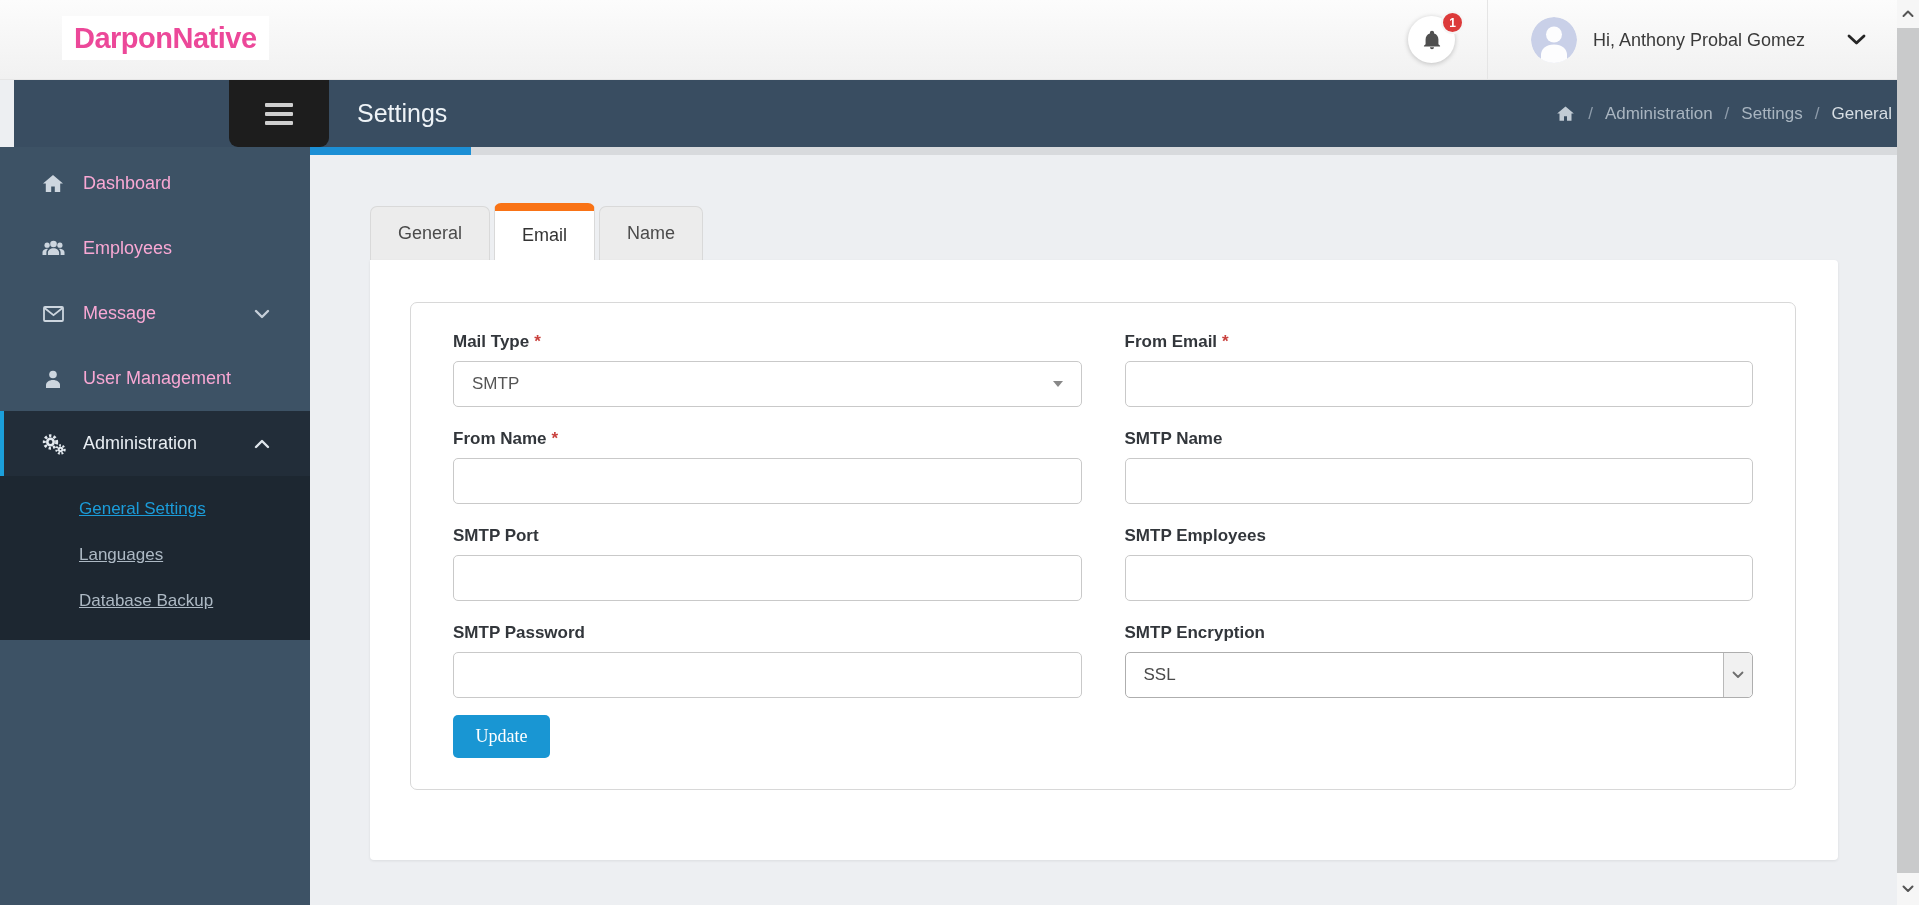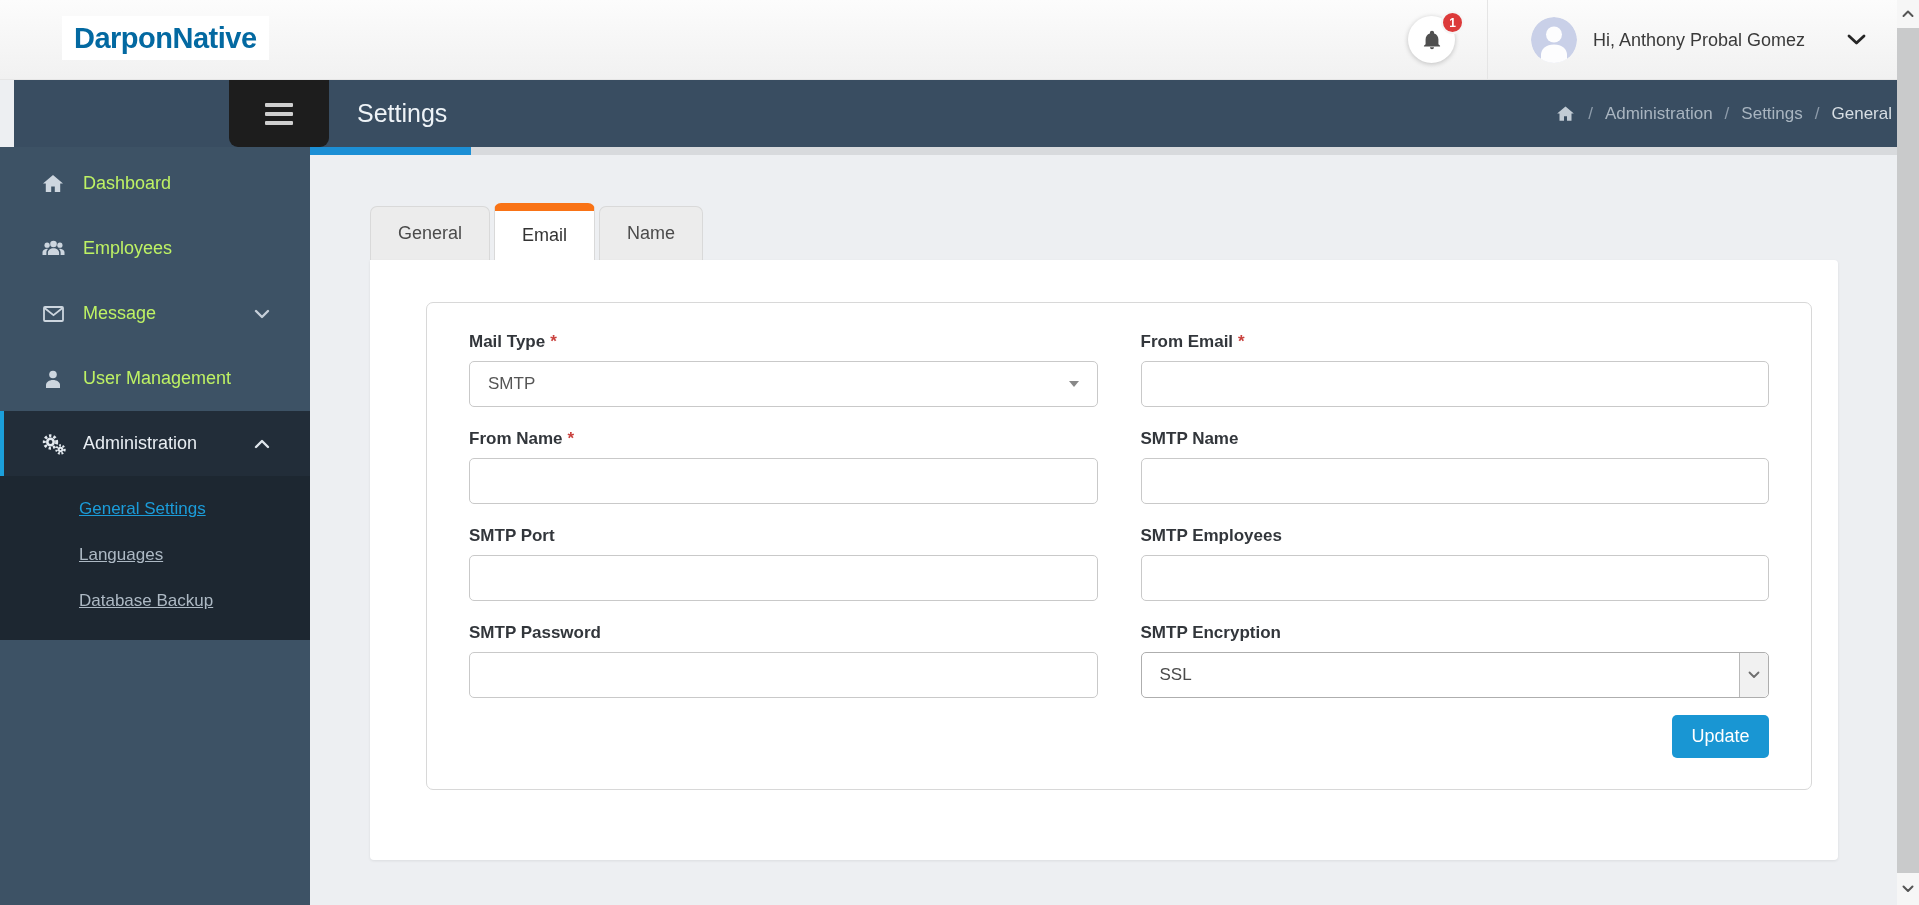--- a/index.html
+++ b/index.html
@@ -13,21 +13,21 @@
 
   
   .topbar {
     position:absolute; left:0; top:0; width:1897px; height:80px;
     background:linear-gradient(#fcfcfc,#f1f1f1);
     border-bottom:1px solid #e6e6e6;
   }
   .logo {
     position:absolute; left:62px; top:16px; height:44px;
     background:#ffffff; padding:2px 12px;
-    font-size:29px; font-weight:bold; color:#0369a1; letter-spacing:-0.5px;
+    font-size:29px; font-weight:bold; color:#ec4899; letter-spacing:-0.5px;
     display:flex; align-items:center; cursor:pointer;
   }
   .bell-wrap {
     position:absolute; left:1408px; top:16px; width:47px; height:47px;
     border-radius:50%; background:#fff; box-shadow:0 1px 5px rgba(0,0,0,.22);
     display:flex; align-items:center; justify-content:center; cursor:pointer;
   }
   .badge {
     position:absolute; top:-5px; right:-9px; min-width:23px; height:23px;
     border-radius:50%; background:#dc3a3a; color:#fff; font-size:12px;
@@ -62,21 +62,21 @@
   .crumb.current { color:#d7dee4; cursor:default; }
 
   
   .strip-blue { position:absolute; left:310px; top:147px; width:161px; height:8px; background:#1c8fd5; }
   .strip-gray { position:absolute; left:471px; top:147px; width:1426px; height:8px; background:#d8dadd; }
 
   
   .sidebar { position:absolute; left:0; top:147px; width:310px; height:758px; background:#3d5265; padding-top:4px; }
   .side-item {
     height:65px; display:flex; align-items:center; padding-left:38px;
-    color:#bef264; font-size:18px; cursor:pointer; position:relative;
+    color:#f9a8d4; font-size:18px; cursor:pointer; position:relative;
   }
   .side-item .ico { width:30px; margin-right:15px; display:flex; justify-content:center; align-items:center; }
   .side-item .chev { position:absolute; right:40px; display:flex; }
   .side-item.active {
     background:#222d39; border-left:4px solid #1b9fdb; padding-left:34px; color:#e9eef3;
   }
   .submenu { background:#1d2731; padding:10px 0 16px 0; }
   .sub-item {
     height:46px; display:flex; align-items:center; padding-left:79px;
     font-size:17px; color:#adb9c4; cursor:pointer;text-decoration:underline;
@@ -95,21 +95,21 @@
     position:relative; z-index:2;
   }
 
   
   .panel {
     position:absolute; left:370px; top:260px; width:1468px; height:600px;
     background:#fff; border-radius:0 4px 4px 4px; box-shadow:0 1px 3px rgba(0,0,0,.08);
   }
   .card {
     position:absolute; left:40px; top:42px; width:1386px; height:488px;
-    border:1px solid #d8d8d8; border-radius:7px; padding:28px 42px 0 42px;margin-left:16px;
+    border:1px solid #d8d8d8; border-radius:7px; padding:28px 42px 0 42px;
   }
   .form-grid { display:grid; grid-template-columns:1fr 1fr; column-gap:43px; }
   .field { margin-bottom:21px; }
   .flabel { font-size:17px; line-height:22px; color:#32363b; font-weight:bold; margin-bottom:8px; }
   .req { color:#c9413d; margin-left:5px; font-weight:bold; }
   .tinput {
     width:100%; height:46px; border:1px solid #c9c9c9; border-radius:5px;
     font-size:17px; color:#555; padding:0 14px; background:#fff; outline:none;
     font-family:inherit;
   }
@@ -122,21 +122,21 @@
   .nselect {
     position:relative; width:100%; height:46px; border:1px solid #aeaeae; border-radius:5px;
     background:#fff; display:flex; align-items:center; padding-left:18px;
     font-size:17px; color:#4a4a4a; cursor:pointer;
   }
   .nselect .arrow-box {
     position:absolute; right:0; top:0; bottom:0; width:29px;
     background:#f1f1f1; border-left:1px solid #b9b9b9; border-radius:0 5px 5px 0;
     display:flex; align-items:center; justify-content:center;
   }
-  .actions { display:flex; justify-content:flex-end; margin-top:-4px; }
+  .actions { display:flex; margin-top:-4px;font-family:Liberation Serif, serif; }
   .update-btn {
     width:97px; height:43px; background:#1996d3; color:#fff; font-size:18px;
     border:none; border-radius:5px; cursor:pointer; font-family:inherit;
   }
 
   
   .sb { position:absolute; right:0; top:0; width:22px; height:905px; background:#f3f3f3; }
   .sb-btn { position:absolute; left:0; width:22px; background:#f6f6f6; display:flex; align-items:center; justify-content:center; cursor:pointer; }
   .sb-btn.top { top:0; height:28px; }
   .sb-btn.bottom { bottom:0; height:32px; }

